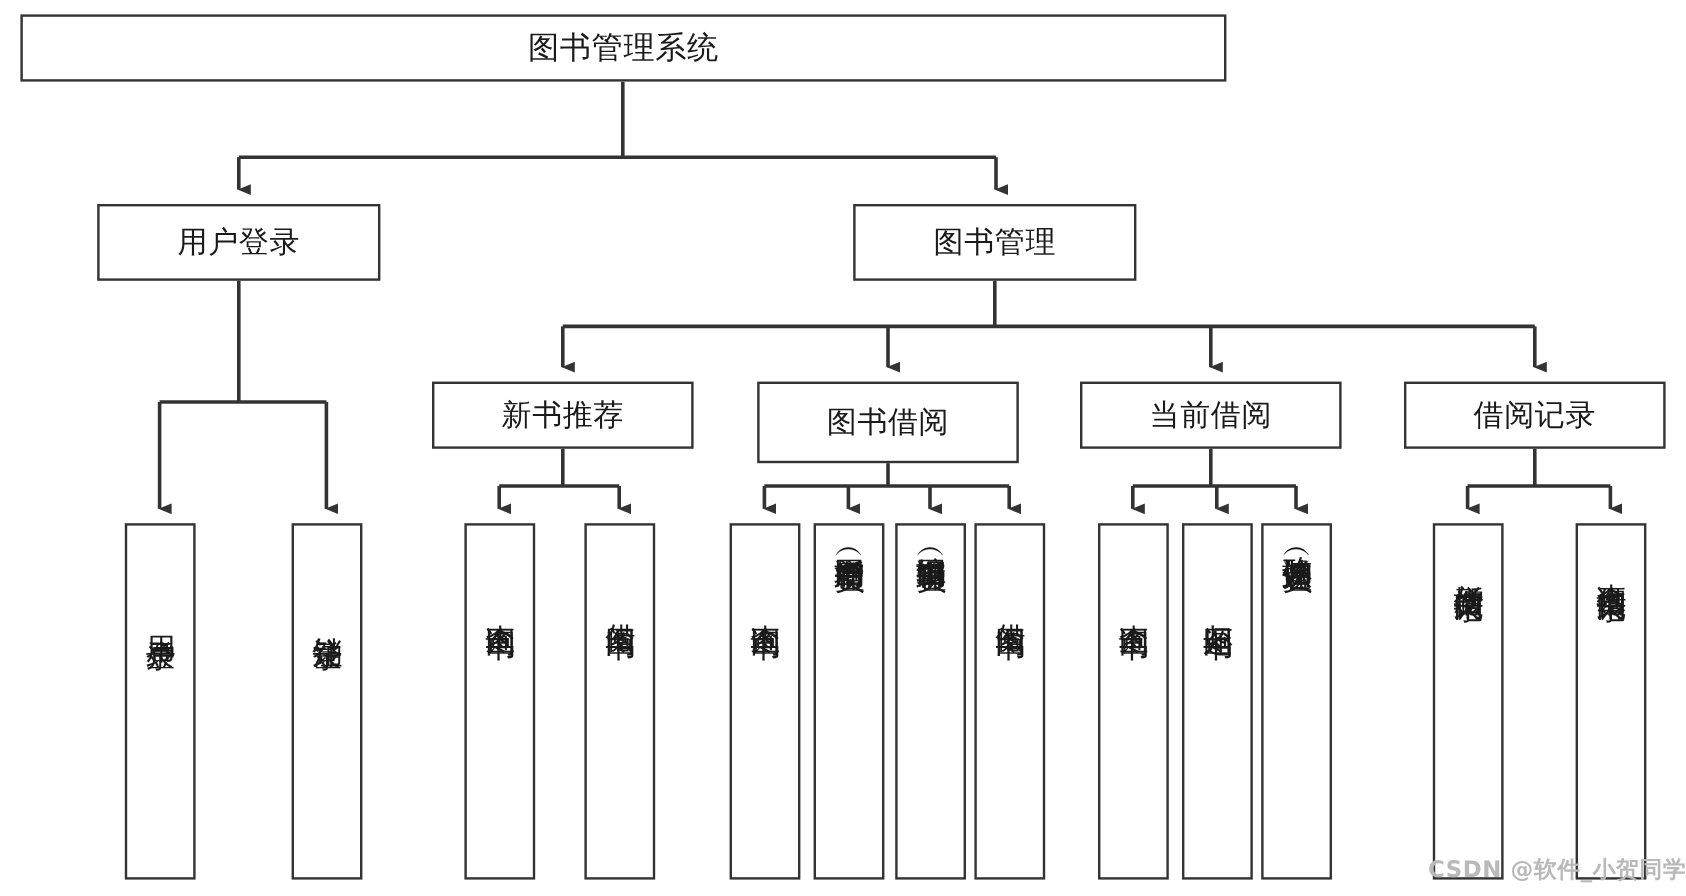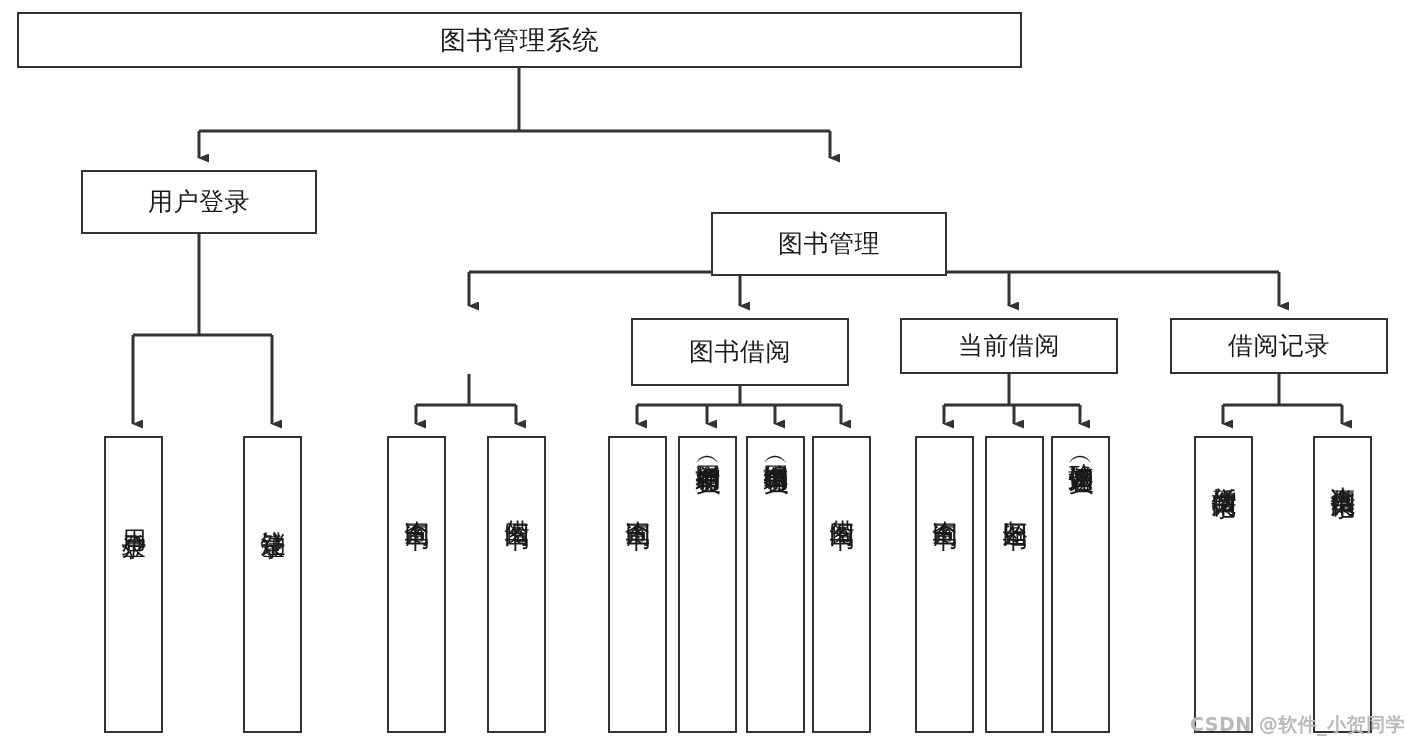--- a/index.html
+++ b/index.html
@@ -129,24 +129,27 @@
     </g>
   </svg>
 
   <div class="node h root" style="left:17px;top:12px;width:1005px;height:56px;">
     <span class="lbl">图书管理系统</span>
   </div>
 
   <div class="node h" style="left:81px;top:170px;width:236px;height:64px;">
     <span class="lbl">用户登录</span>
   </div>
-  <div class="node h" style="left:711px;top:170px;width:236px;height:64px;margin-top:42px;">
+  <div class="node h" style="left:711px;top:170px;width:236px;height:64px;">
     <span class="lbl">图书管理</span>
   </div>
 
+  <div class="node h" style="left:360px;top:318px;width:218px;height:56px;">
+    <span class="lbl">新书推荐</span>
+  </div>
   <div class="node h" style="left:631px;top:318px;width:218px;height:68px;">
     <span class="lbl">图书借阅</span>
   </div>
   <div class="node h" style="left:1170px;top:318px;width:218px;height:56px;">
     <span class="lbl">借阅记录</span>
   </div>
   <div class="node h" style="left:900px;top:318px;width:218px;height:56px;">
     <span class="lbl">当前借阅</span>
   </div>
 

